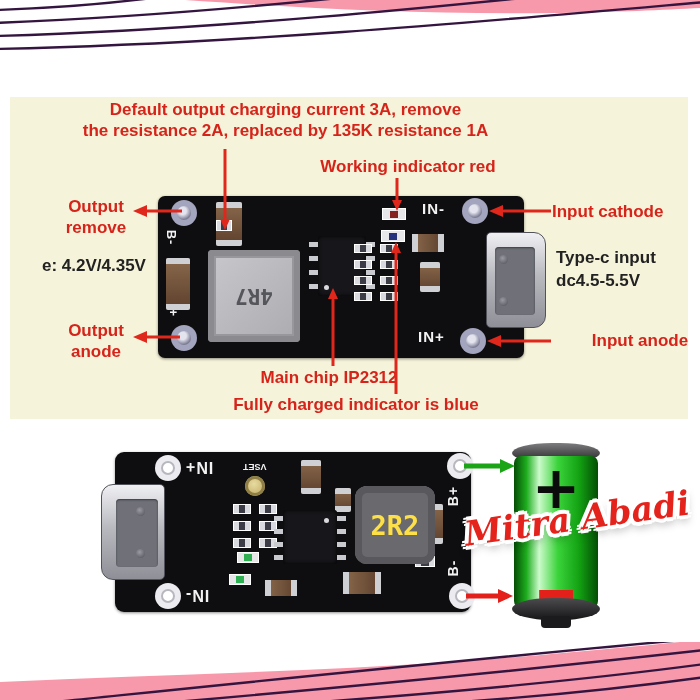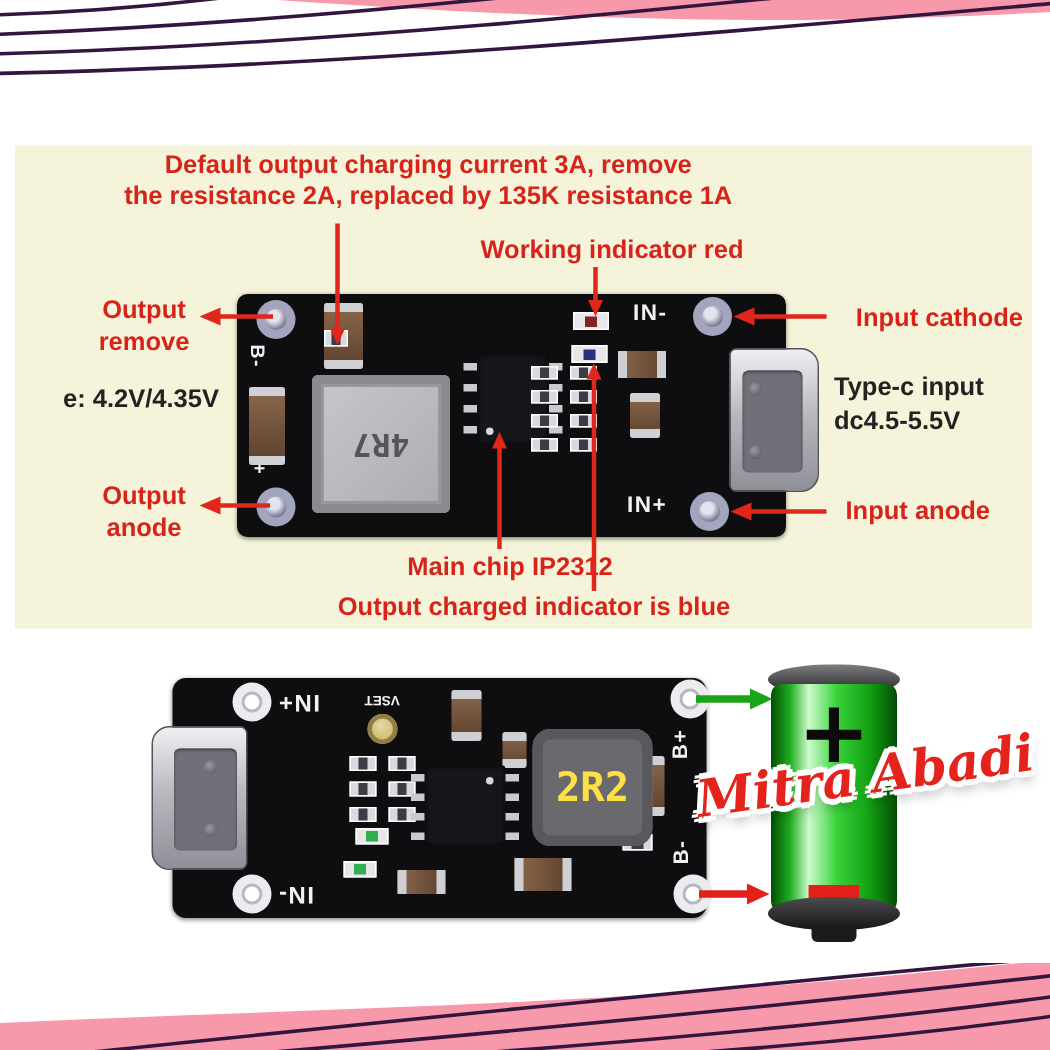--- a/index.html
+++ b/index.html
@@ -99,29 +99,29 @@
     <span>remove</span>
   </div>
   <div class="abs black-label" style="left:42px;top:254px;width:130px;">
     <span>e: 4.2V/4.35V</span>
   </div>
   <div class="abs red-label" style="left:50px;top:320px;width:92px;">
     <span>Output</span>
     <span>anode</span>
   </div>
 
-  <div class="abs red-label" style="left:552px;top:201px;width:130px;text-align:right;">Input cathode</div>
+  <div class="abs red-label" style="left:552px;top:201px;width:130px;text-align:left;">Input cathode</div>
   <div class="abs black-label" style="left:556px;top:246px;width:125px;">
     <span>Type-c input</span>
     <span>dc4.5-5.5V</span>
   </div>
-  <div class="abs red-label" style="left:540px;top:330px;width:120px;text-align:right;">Input anode</div>
-
-  <div class="abs red-label" style="left:235px;top:367px;width:210px;">Main chip IP2312</div>
-  <div class="abs red-label" style="left:200px;top:394px;width:312px;">Output charged indicator is blue</div>
+  <div class="abs red-label" style="left:580px;top:330px;width:120px;text-align:center;">Input anode</div>
+
+  <div class="abs red-label" style="left:224px;top:367px;width:210px;">Main chip IP2312</div>
+  <div class="abs red-label" style="left:200px;top:394px;width:312px;">Fully charged indicator is blue</div>
 
   <div class="abs board" style="left:158px;top:196px;width:366px;height:162px;">
 
     <div class="abs hole hole-top" style="left:13px;top:4px;">
         <div class="in"></div>
       </div>
     <div class="abs hole hole-top" style="left:13px;top:129px;">
         <div class="in"></div>
       </div>
     <div class="abs hole hole-top" style="left:304px;top:2px;">

